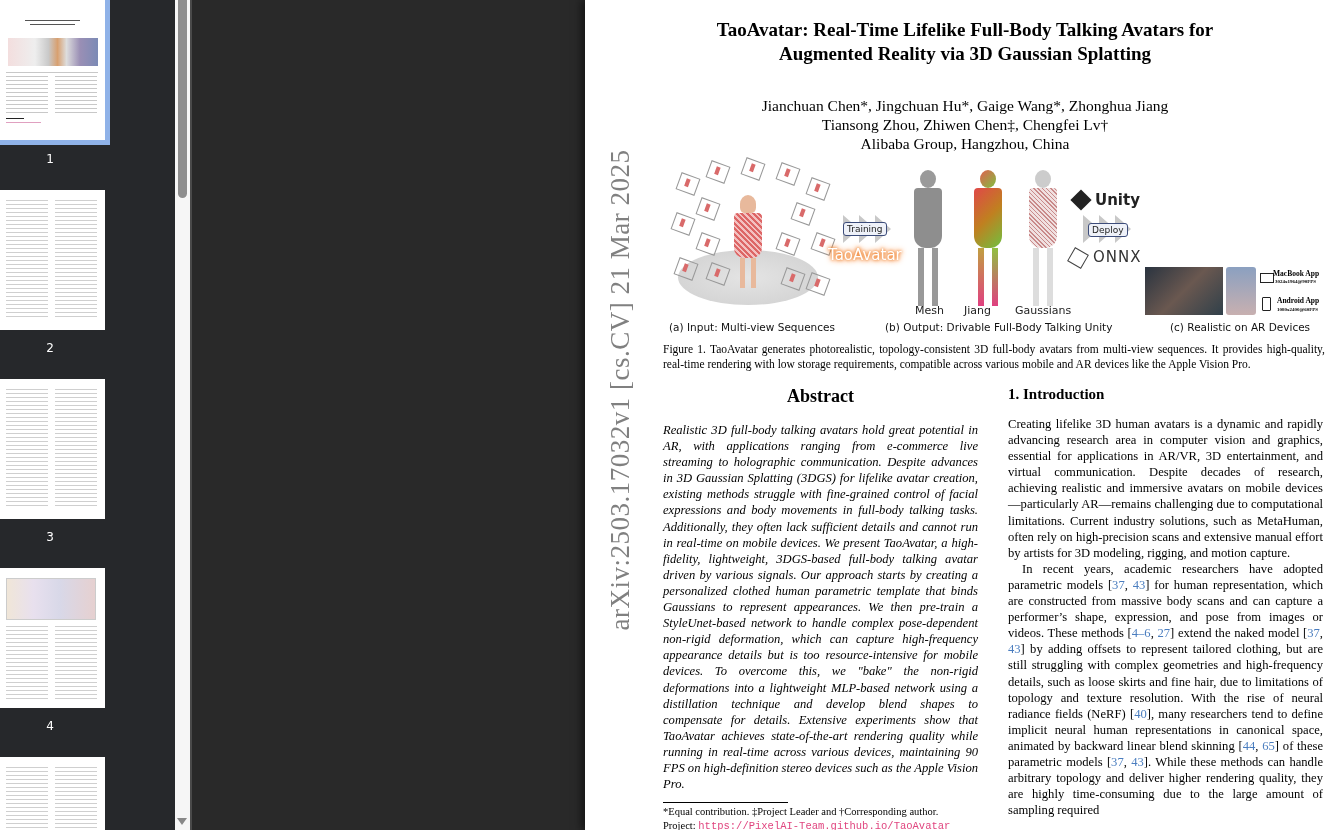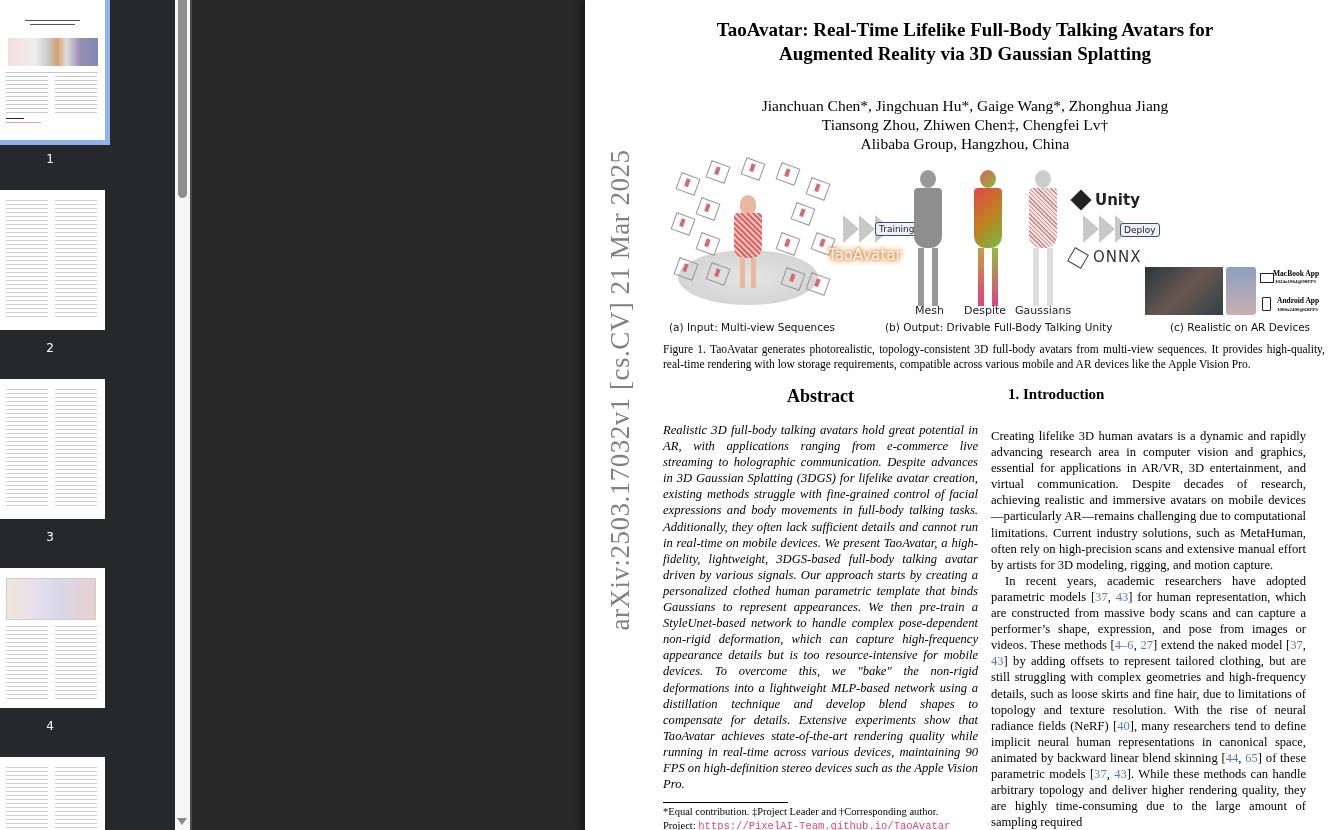--- a/index.html
+++ b/index.html
@@ -23,31 +23,31 @@
   #authors { left:0; top:96px; width:760px; text-align:center; font-size:15.5px; line-height:19px; color:#000; }
   #arxiv-stamp { left:20px; top:150px; width:30px; height:480px; }
   #arxiv-stamp span { position:absolute; left:50%; top:50%; transform:translate(-50%,-50%) rotate(-90deg); white-space:nowrap; font-size:27px; color:#808080; letter-spacing:0.5px; }
   .sub-cap { font-family:"DejaVu Sans", sans-serif; font-size:10.5px; color:#111; white-space:nowrap; }
   .fig-small { font-family:"DejaVu Sans", sans-serif; font-size:11px; color:#222; }
   #fig-caption { left:78px; top:342px; width:662px; font-size:11.5px; line-height:15px; color:#000; text-align:justify; }
   .col { font-size:12.6px; line-height:16.1px; color:#000; text-align:justify; }
   #abstract-head { left:78px; top:386px; width:315px; text-align:center; font-weight:bold; font-size:18px; }
   #abstract { left:78px; top:422px; width:315px; font-style:italic; }
   #intro-head { left:423px; top:386px; font-weight:bold; font-size:15px; }
-  #intro { left:406px; top:416px; width:315px;margin-top:12px; }
+  #intro { left:423px; top:416px; width:315px; }
   #footrule { left:78px; top:802px; width:125px; height:1px; background:#000; }
   #footnote { left:78px; top:805px; width:315px; font-size:10.5px; line-height:14px; }
   .link { color:#e0457f; font-family:"Liberation Mono", monospace; }
   .ref { color:#4a7dbf; }
   #watermark { left:530px; top:794px; font-family:"DejaVu Sans", sans-serif; font-size:20px; color:rgba(150,150,150,0.55); letter-spacing:1px; }
   
   .cam { position:absolute; width:18px; height:16px; border:1px solid #999; transform:rotate(20deg); }
   .cam::after { content:""; position:absolute; left:6px; top:3px; width:4px; height:8px; background:#d96a6a; }
   .arrow-chev { position:absolute; width:0; height:0; border-top:14px solid transparent; border-bottom:14px solid transparent; border-left:16px solid #c8c8c8; }
-  .pill { position:absolute; border:1.5px solid #3c4c7a; border-radius:3px; background:#eef1f8; font-family:"DejaVu Sans", sans-serif; font-size:9px; padding:1px 3px; color:#222;margin-left:32px; }
+  .pill { position:absolute; border:1.5px solid #3c4c7a; border-radius:3px; background:#eef1f8; font-family:"DejaVu Sans", sans-serif; font-size:9px; padding:1px 3px; color:#222; }
 </style>
 </head>
 <body>
 
 <div id="sidebar">
   <div class="thumb selected" style="top:0;">
     <div class="tline" style="left:25px;top:20px;width:55px;background:#555;"></div>
     <div class="tline" style="left:30px;top:24px;width:45px;background:#555;"></div>
     <div class="abs" style="left:8px;top:38px;width:90px;height:28px;background:linear-gradient(90deg,#f3dede 0%,#eee 30%,#c9c9c9 45%,#d8a070 55%,#ddd 65%,#9a8fb5 80%,#7b8ab5 100%);"></div>
     <div class="tline" style="left:6px;top:72px;width:92px;"></div>
@@ -166,21 +166,21 @@
       <div class="abs" style="left:10px;top:78px;width:6px;height:58px;background:linear-gradient(#c0a040,#e04080);"></div>
       <div class="abs" style="left:24px;top:78px;width:6px;height:58px;background:linear-gradient(#90c040,#e04080);"></div>
     </div>
     <div class="abs" style="left:360px;top:15px;width:40px;height:140px;">
       <div class="abs" style="left:12px;top:0;width:16px;height:18px;border-radius:50%;background:#ccc;"></div>
       <div class="abs" style="left:6px;top:18px;width:28px;height:60px;background:repeating-linear-gradient(45deg,#c98a8a 0,#c98a8a 1px,#f0e0e0 1px,#f0e0e0 3px);border-radius:4px 4px 12px 12px;"></div>
       <div class="abs" style="left:10px;top:78px;width:6px;height:58px;background:#ddd;"></div>
       <div class="abs" style="left:24px;top:78px;width:6px;height:58px;background:#ddd;"></div>
     </div>
     <div class="abs fig-small" style="left:252px;top:149px;">Mesh</div>
-    <div class="abs fig-small" style="left:301px;top:149px;">Despite</div>
+    <div class="abs fig-small" style="left:301px;top:149px;">Jiang</div>
     <div class="abs fig-small" style="left:352px;top:149px;">Gaussians</div>
 
     <div class="abs" style="left:408px;top:35px;width:20px;height:20px;background:#222;transform:rotate(45deg) scale(0.75);"></div>
     <div class="abs" style="left:432px;top:36px;font-family:'DejaVu Sans',sans-serif;font-weight:bold;font-size:15px;color:#222;">Unity</div>
     <div class="arrow-chev" style="left:420px;top:60px;"></div>
     <div class="arrow-chev" style="left:436px;top:60px;"></div>
     <div class="arrow-chev" style="left:452px;top:60px;"></div>
     <div class="pill" style="left:425px;top:68px;">Deploy</div>
     <div class="abs" style="left:407px;top:95px;width:14px;height:14px;border:1.5px solid #444;transform:rotate(30deg);"></div>
     <div class="abs" style="left:430px;top:93px;font-family:'DejaVu Sans',sans-serif;font-size:15px;color:#333;letter-spacing:1px;">ONNX</div>

